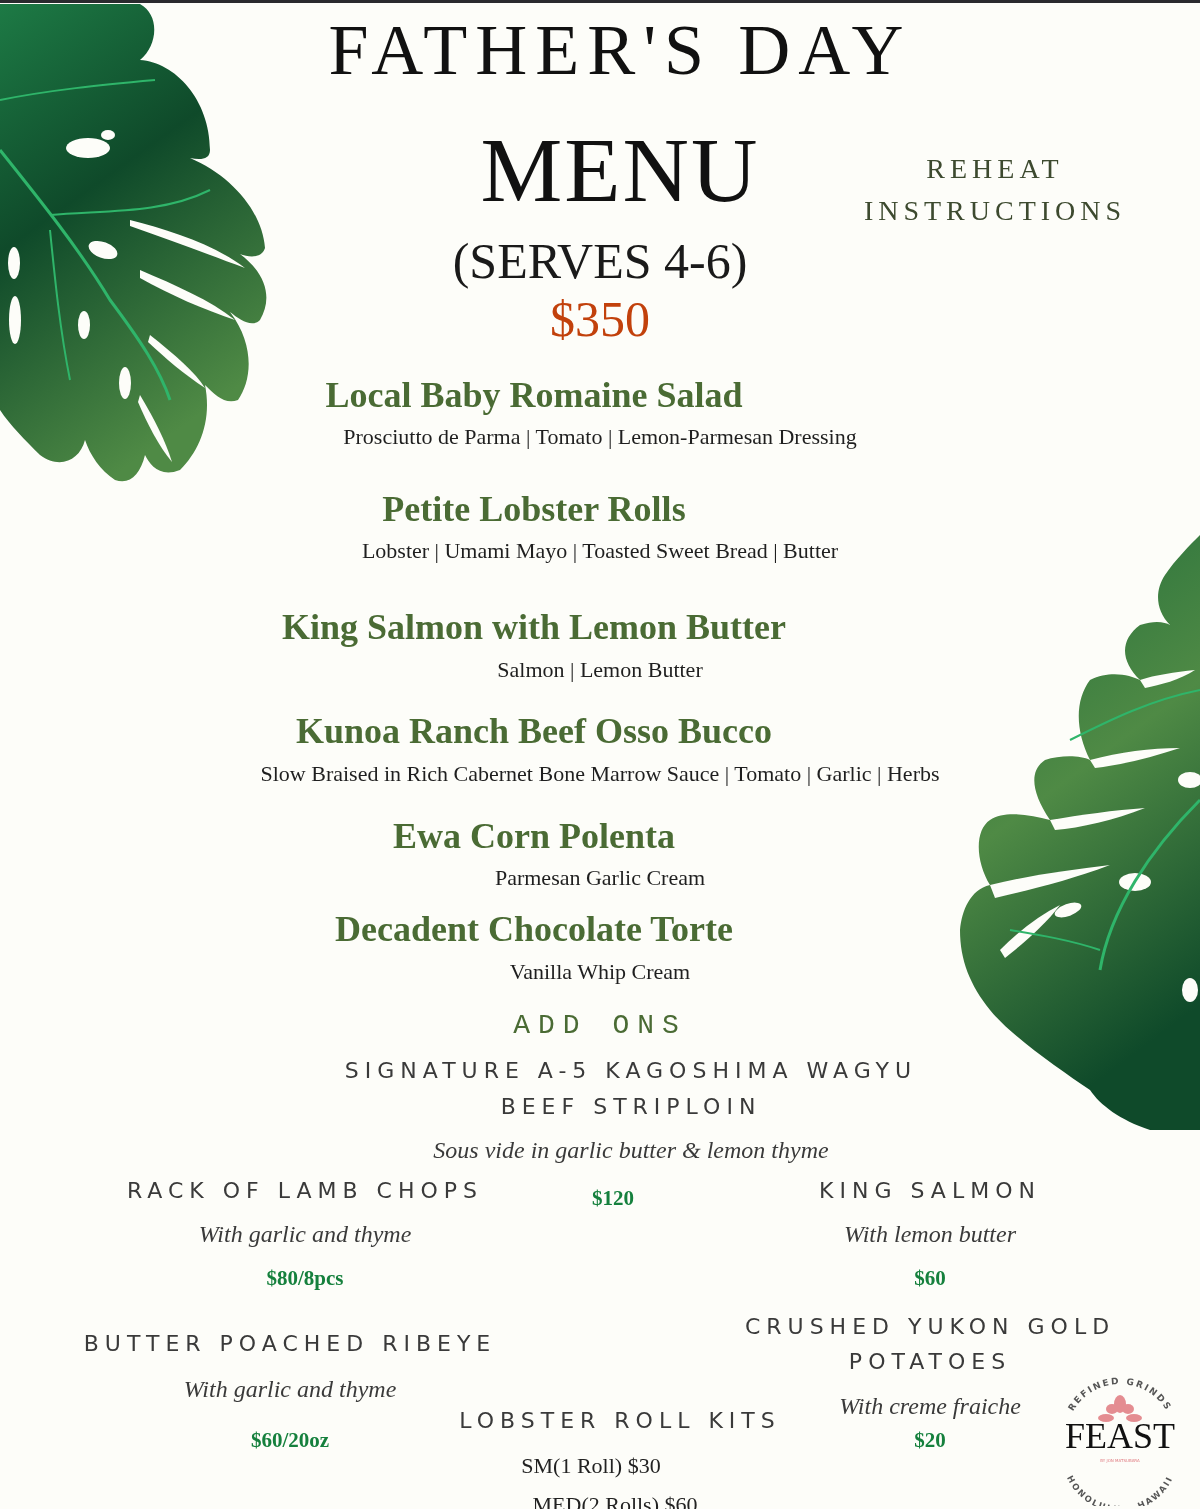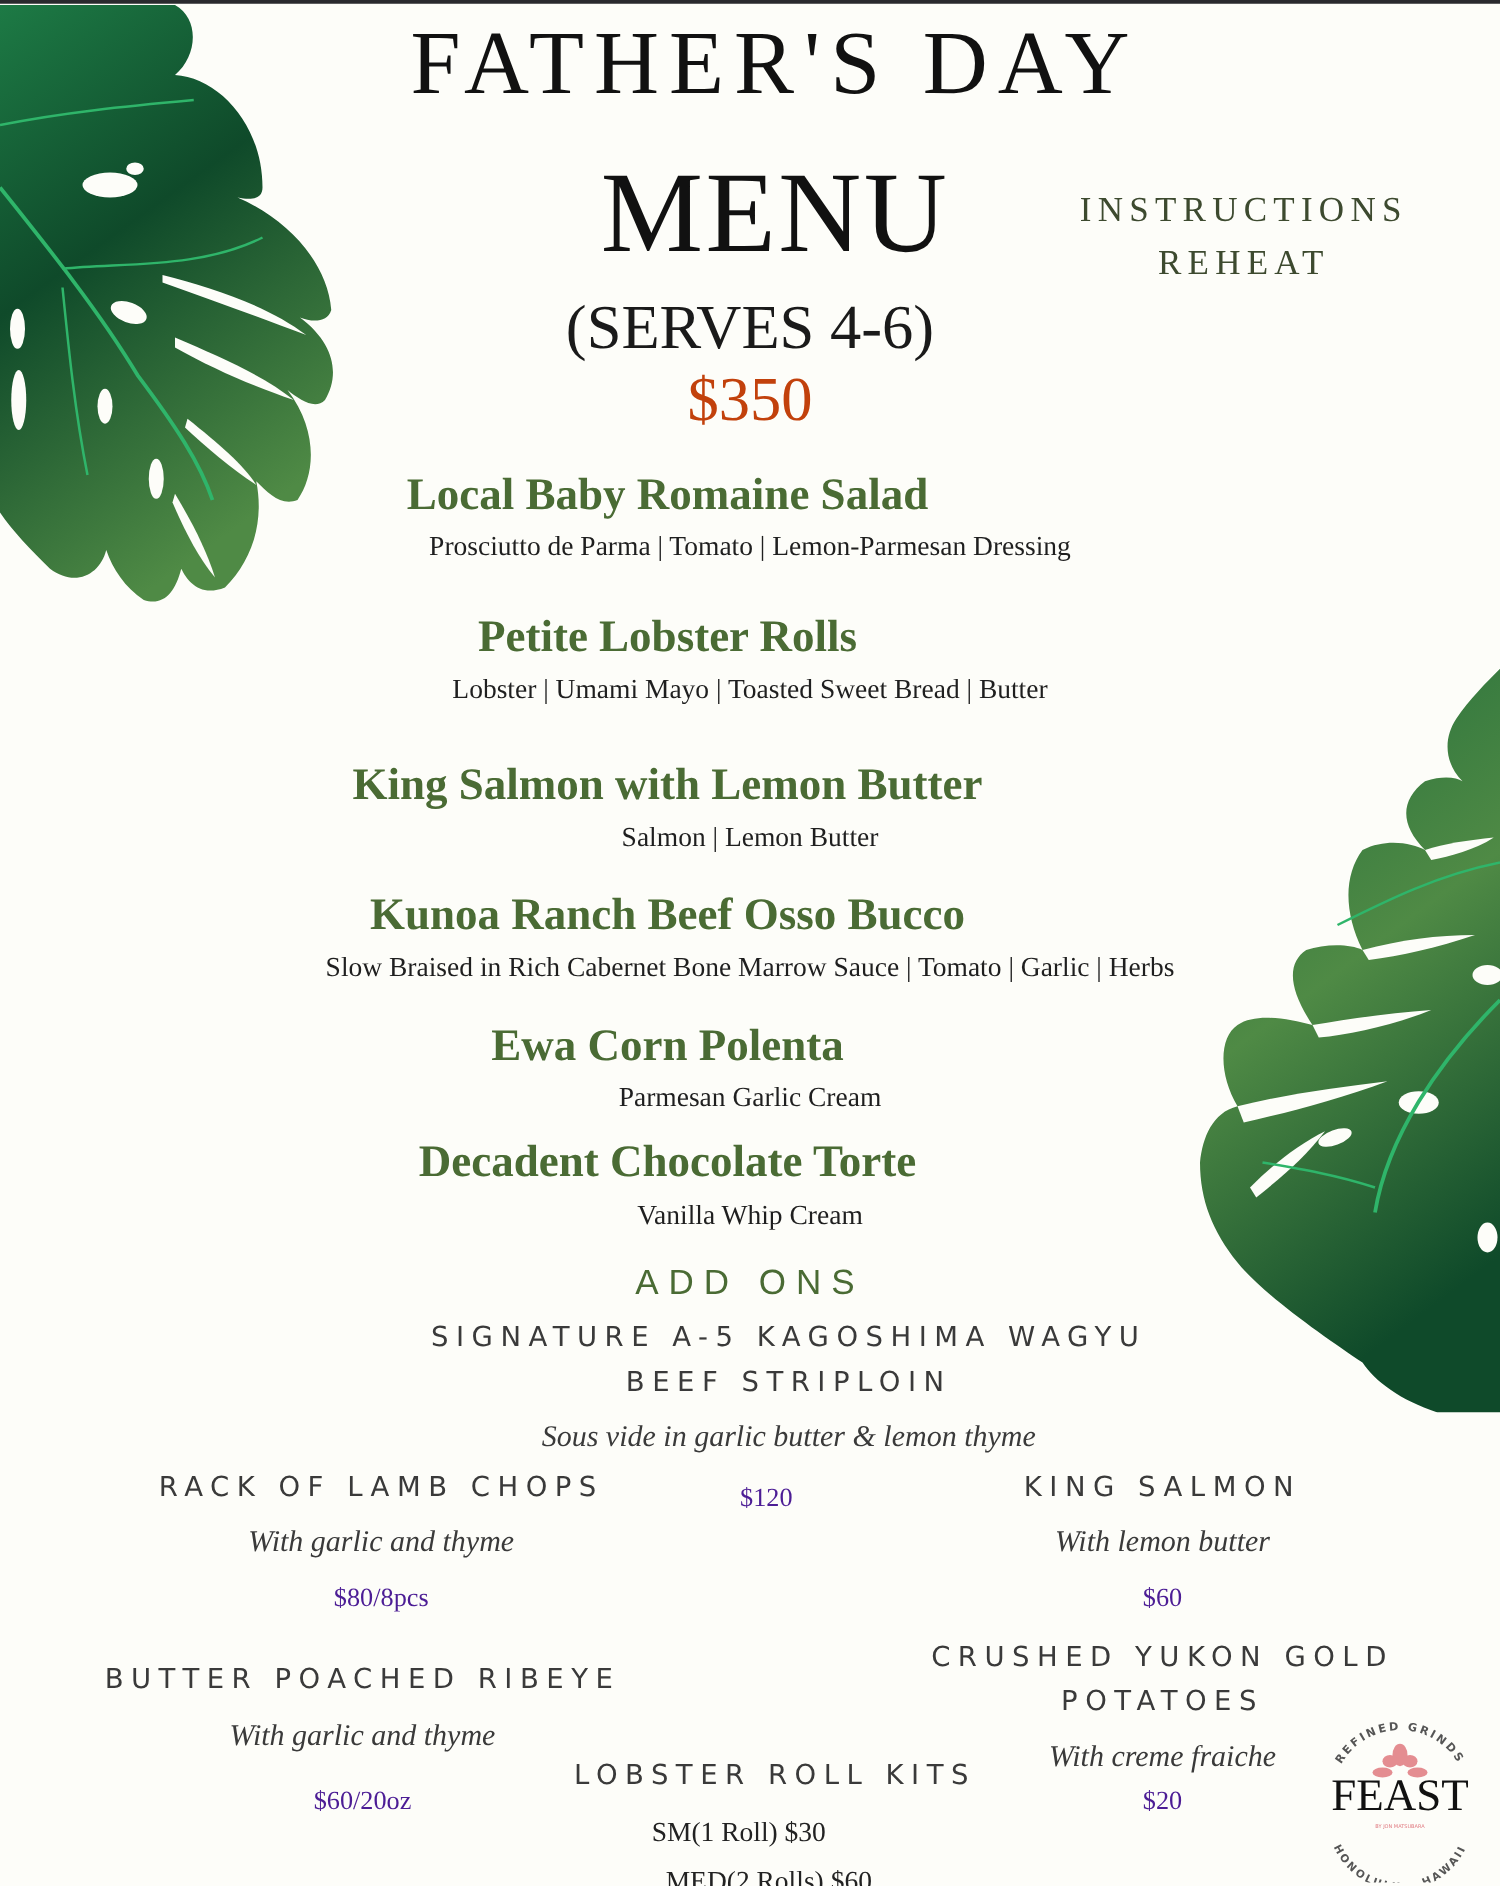--- a/index.html
+++ b/index.html
@@ -17,24 +17,24 @@
     .title1 { left: 200px; top: 14px; width: 840px; font-size: 72px; letter-spacing: 8px; color: #111; line-height: 1; text-align: center; }
     .title2 { left: 420px; top: 124px; width: 400px; font-size: 92px; letter-spacing: 2px; color: #111; line-height: 1; text-align: center; }
     .serves { left: 380px; top: 236px; width: 440px; font-size: 50px; color: #1a1a1a; line-height: 1; text-align: center; }
     .price { left: 450px; top: 294px; width: 300px; font-size: 50px; color: #c2410c; line-height: 1; text-align: center; }
 
     .reheat { left: 790px; top: 148px; width: 410px; text-align: center; color: #3d4a2f; font-size: 28px; letter-spacing: 5px; line-height: 41.5px; }
 
     .course-name { position: absolute; left: 0; width: 1068px; text-align: center; color: #4a6b34; font-weight: bold; font-size: 36px; line-height: 1; }
     .course-desc { position: absolute; left: 0; width: 1200px; text-align: center; color: #1f1f1f; font-weight: normal; font-size: 22px; line-height: 1; }
 
-    .addons-title { left: 0; width: 1200px; top: 1012px; text-align: center; font-family: Liberation Sans, sans-serif; color: #4a6b34; font-size: 28px; letter-spacing: 8px; line-height: 1; }
+    .addons-title { left: 0; width: 1200px; top: 1012px; text-align: center; font-family: Liberation Mono, monospace; color: #4a6b34; font-size: 28px; letter-spacing: 8px; line-height: 1; }
     .caps { font-family: "DejaVu Sans", sans-serif; color: #3a3a3a; letter-spacing: 6px; font-size: 22px; line-height: 1; white-space: nowrap; }
     .italic { font-style: italic; color: #3a3a3a; font-size: 24px; line-height: 1; white-space: nowrap; }
-    .addprice { color: #4c1d95; font-weight: normal; font-size: 21px; line-height: 1; white-space: nowrap; }
+    .addprice { color: #15803d; font-weight: bold; font-size: 21px; line-height: 1; white-space: nowrap; }
 
     .logo { left: 1048px; top: 1376px; width: 144px; height: 130px; }
   </style>
 </head>
 <body>
 
 <div class="topstrip"></div>
 
 <svg class="leaf" style="left:0;top:0" width="290" height="490" viewBox="0 0 290 490">
   <defs>
@@ -84,22 +84,22 @@
   <path d="M150,420 C120,410 90,405 60,400" stroke="#2fb56a" stroke-width="2" fill="none"></path>
   <path d="M250,160 C200,170 160,190 120,210" stroke="#2fb56a" stroke-width="2" fill="none"></path>
 </svg>
 
 <div class="abs title1">FATHER'S DAY</div>
 <div class="abs title2">MENU</div>
 <div class="abs serves">(SERVES 4-6)</div>
 <div class="abs price">$350</div>
 
 <div class="abs reheat">
+  <div>REHEAT</div>
   <div>INSTRUCTIONS</div>
-  <div>REHEAT</div>
 </div>
 
 <div class="course-name" style="top:377px">Local Baby Romaine Salad</div>
 <div class="course-desc" style="top:426px">Prosciutto de Parma | Tomato | Lemon-Parmesan Dressing</div>
 
 <div class="course-name" style="top:491px">Petite Lobster Rolls</div>
 <div class="course-desc" style="top:540px">Lobster | Umami Mayo | Toasted Sweet Bread | Butter</div>
 
 <div class="course-name" style="top:609px">King Salmon with Lemon Butter</div>
 <div class="course-desc" style="top:659px">Salmon | Lemon Butter</div>

